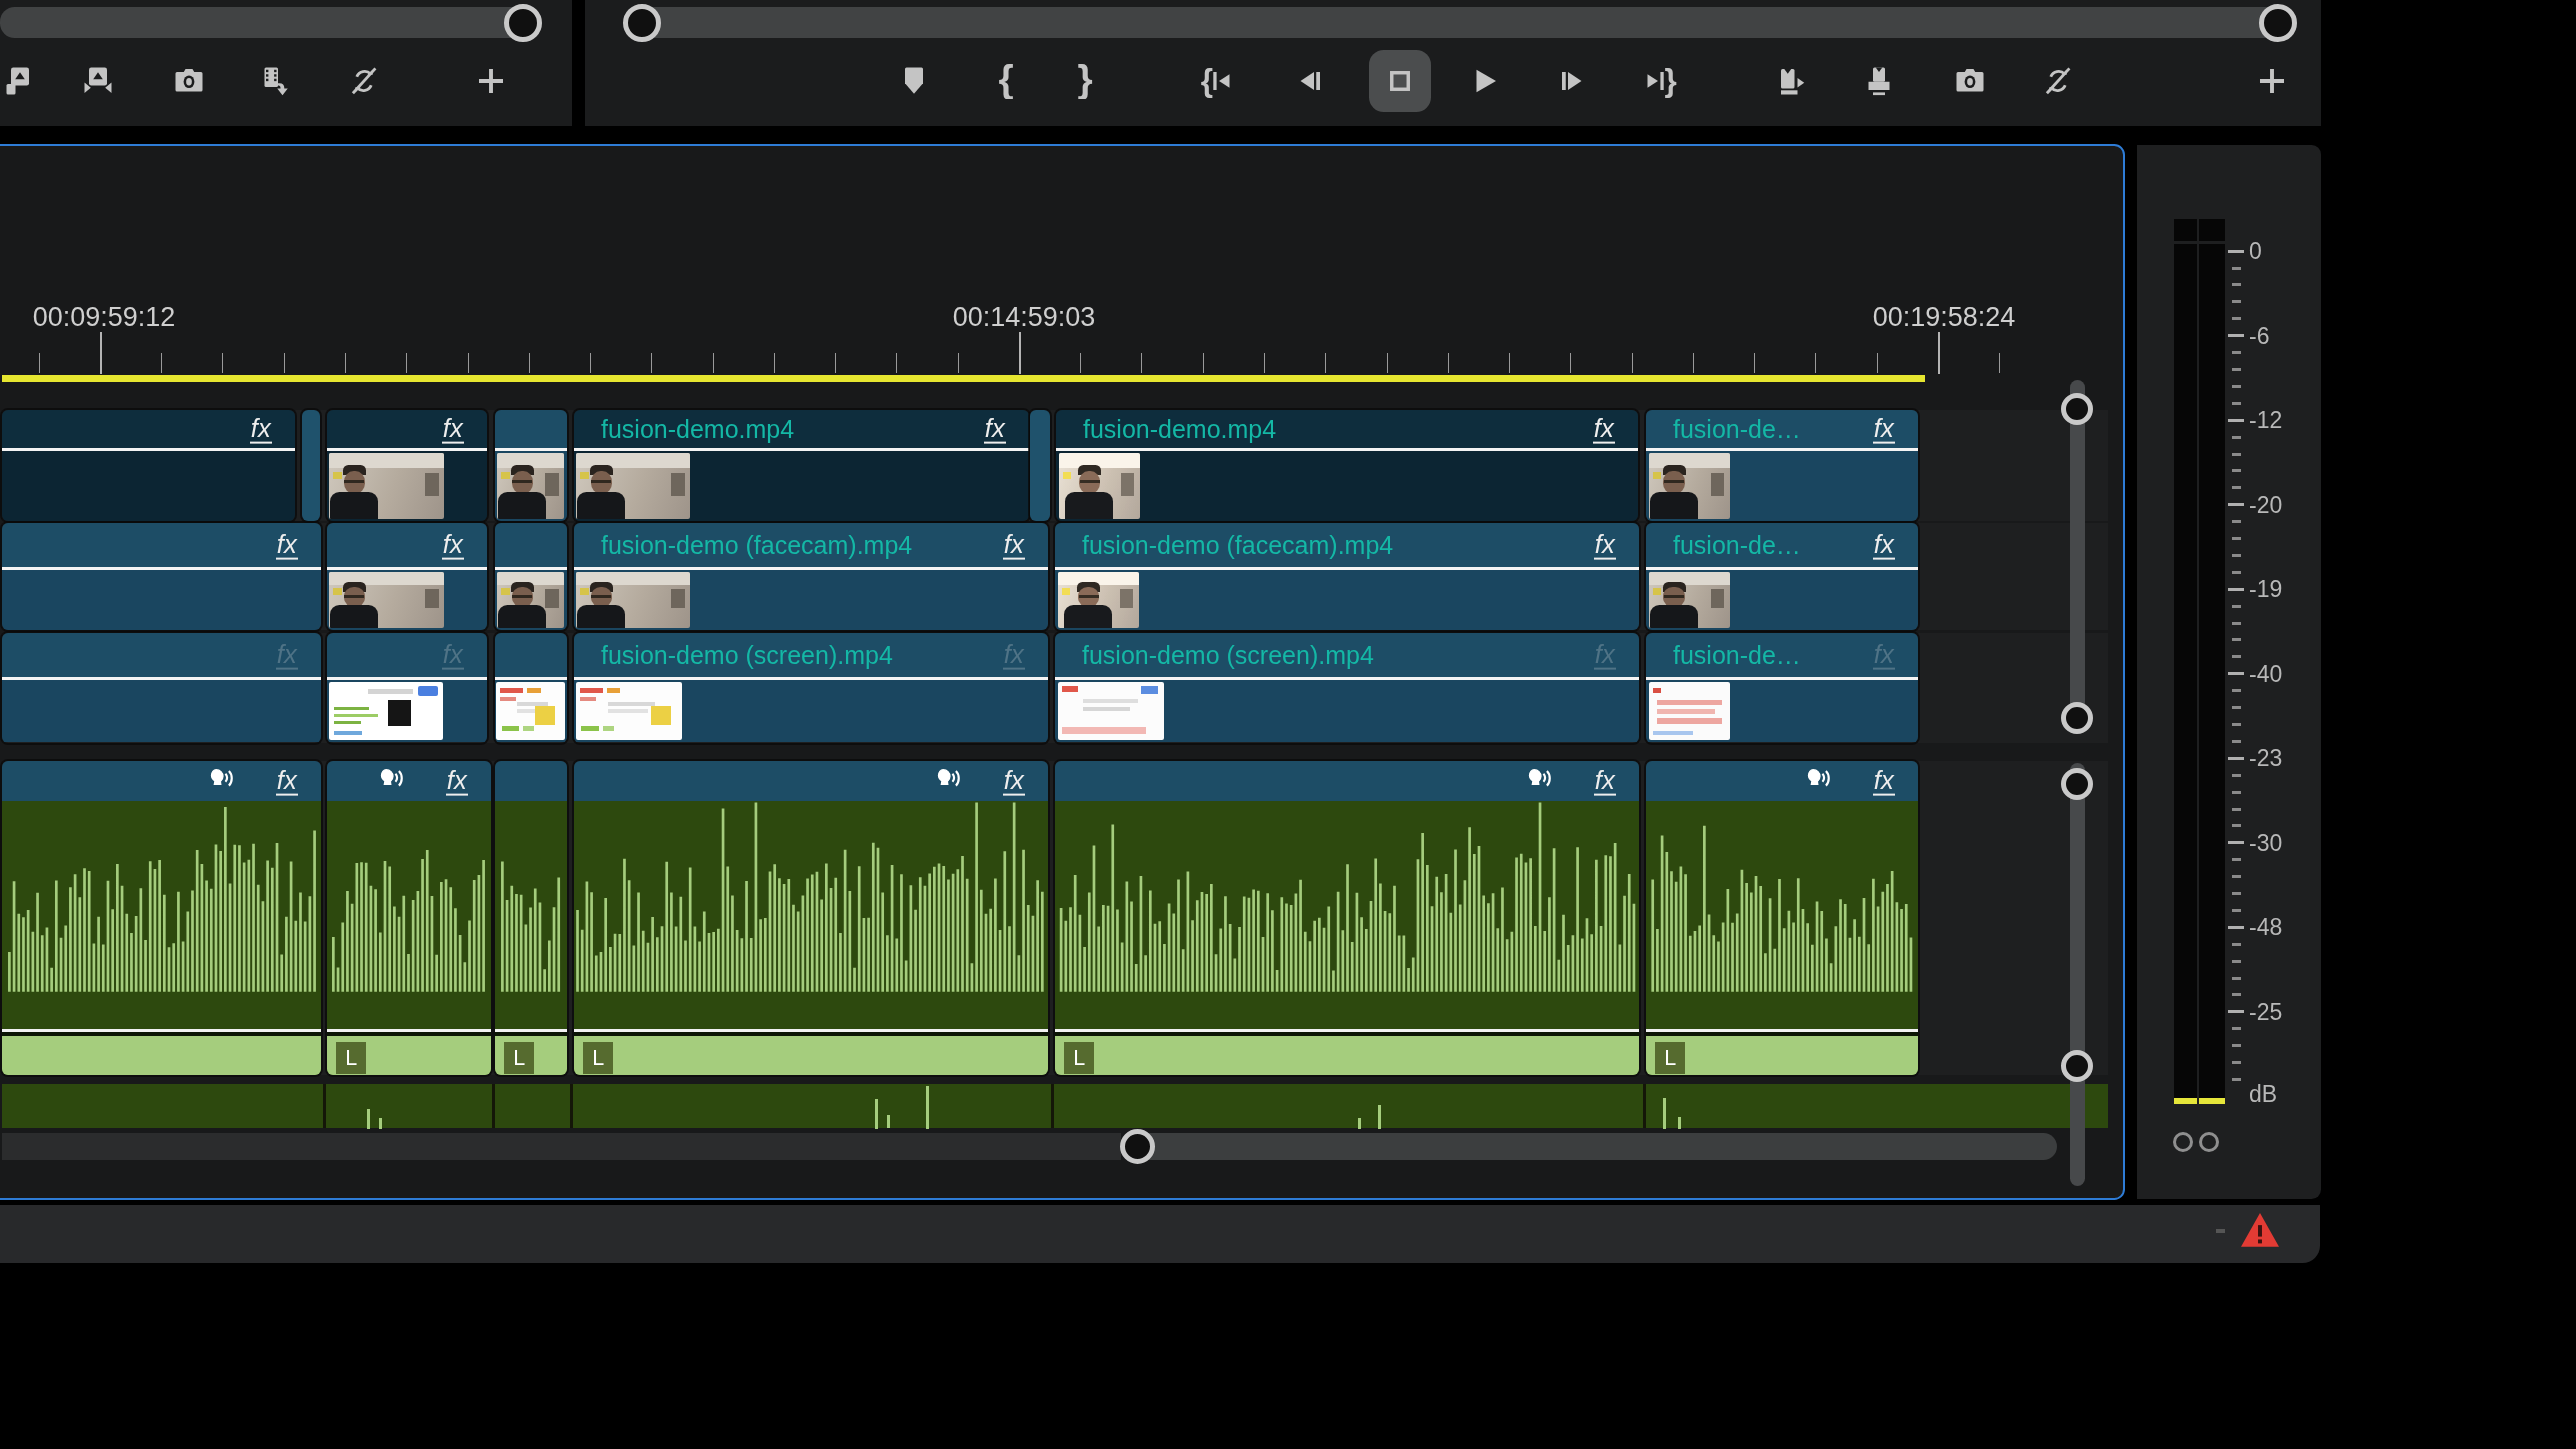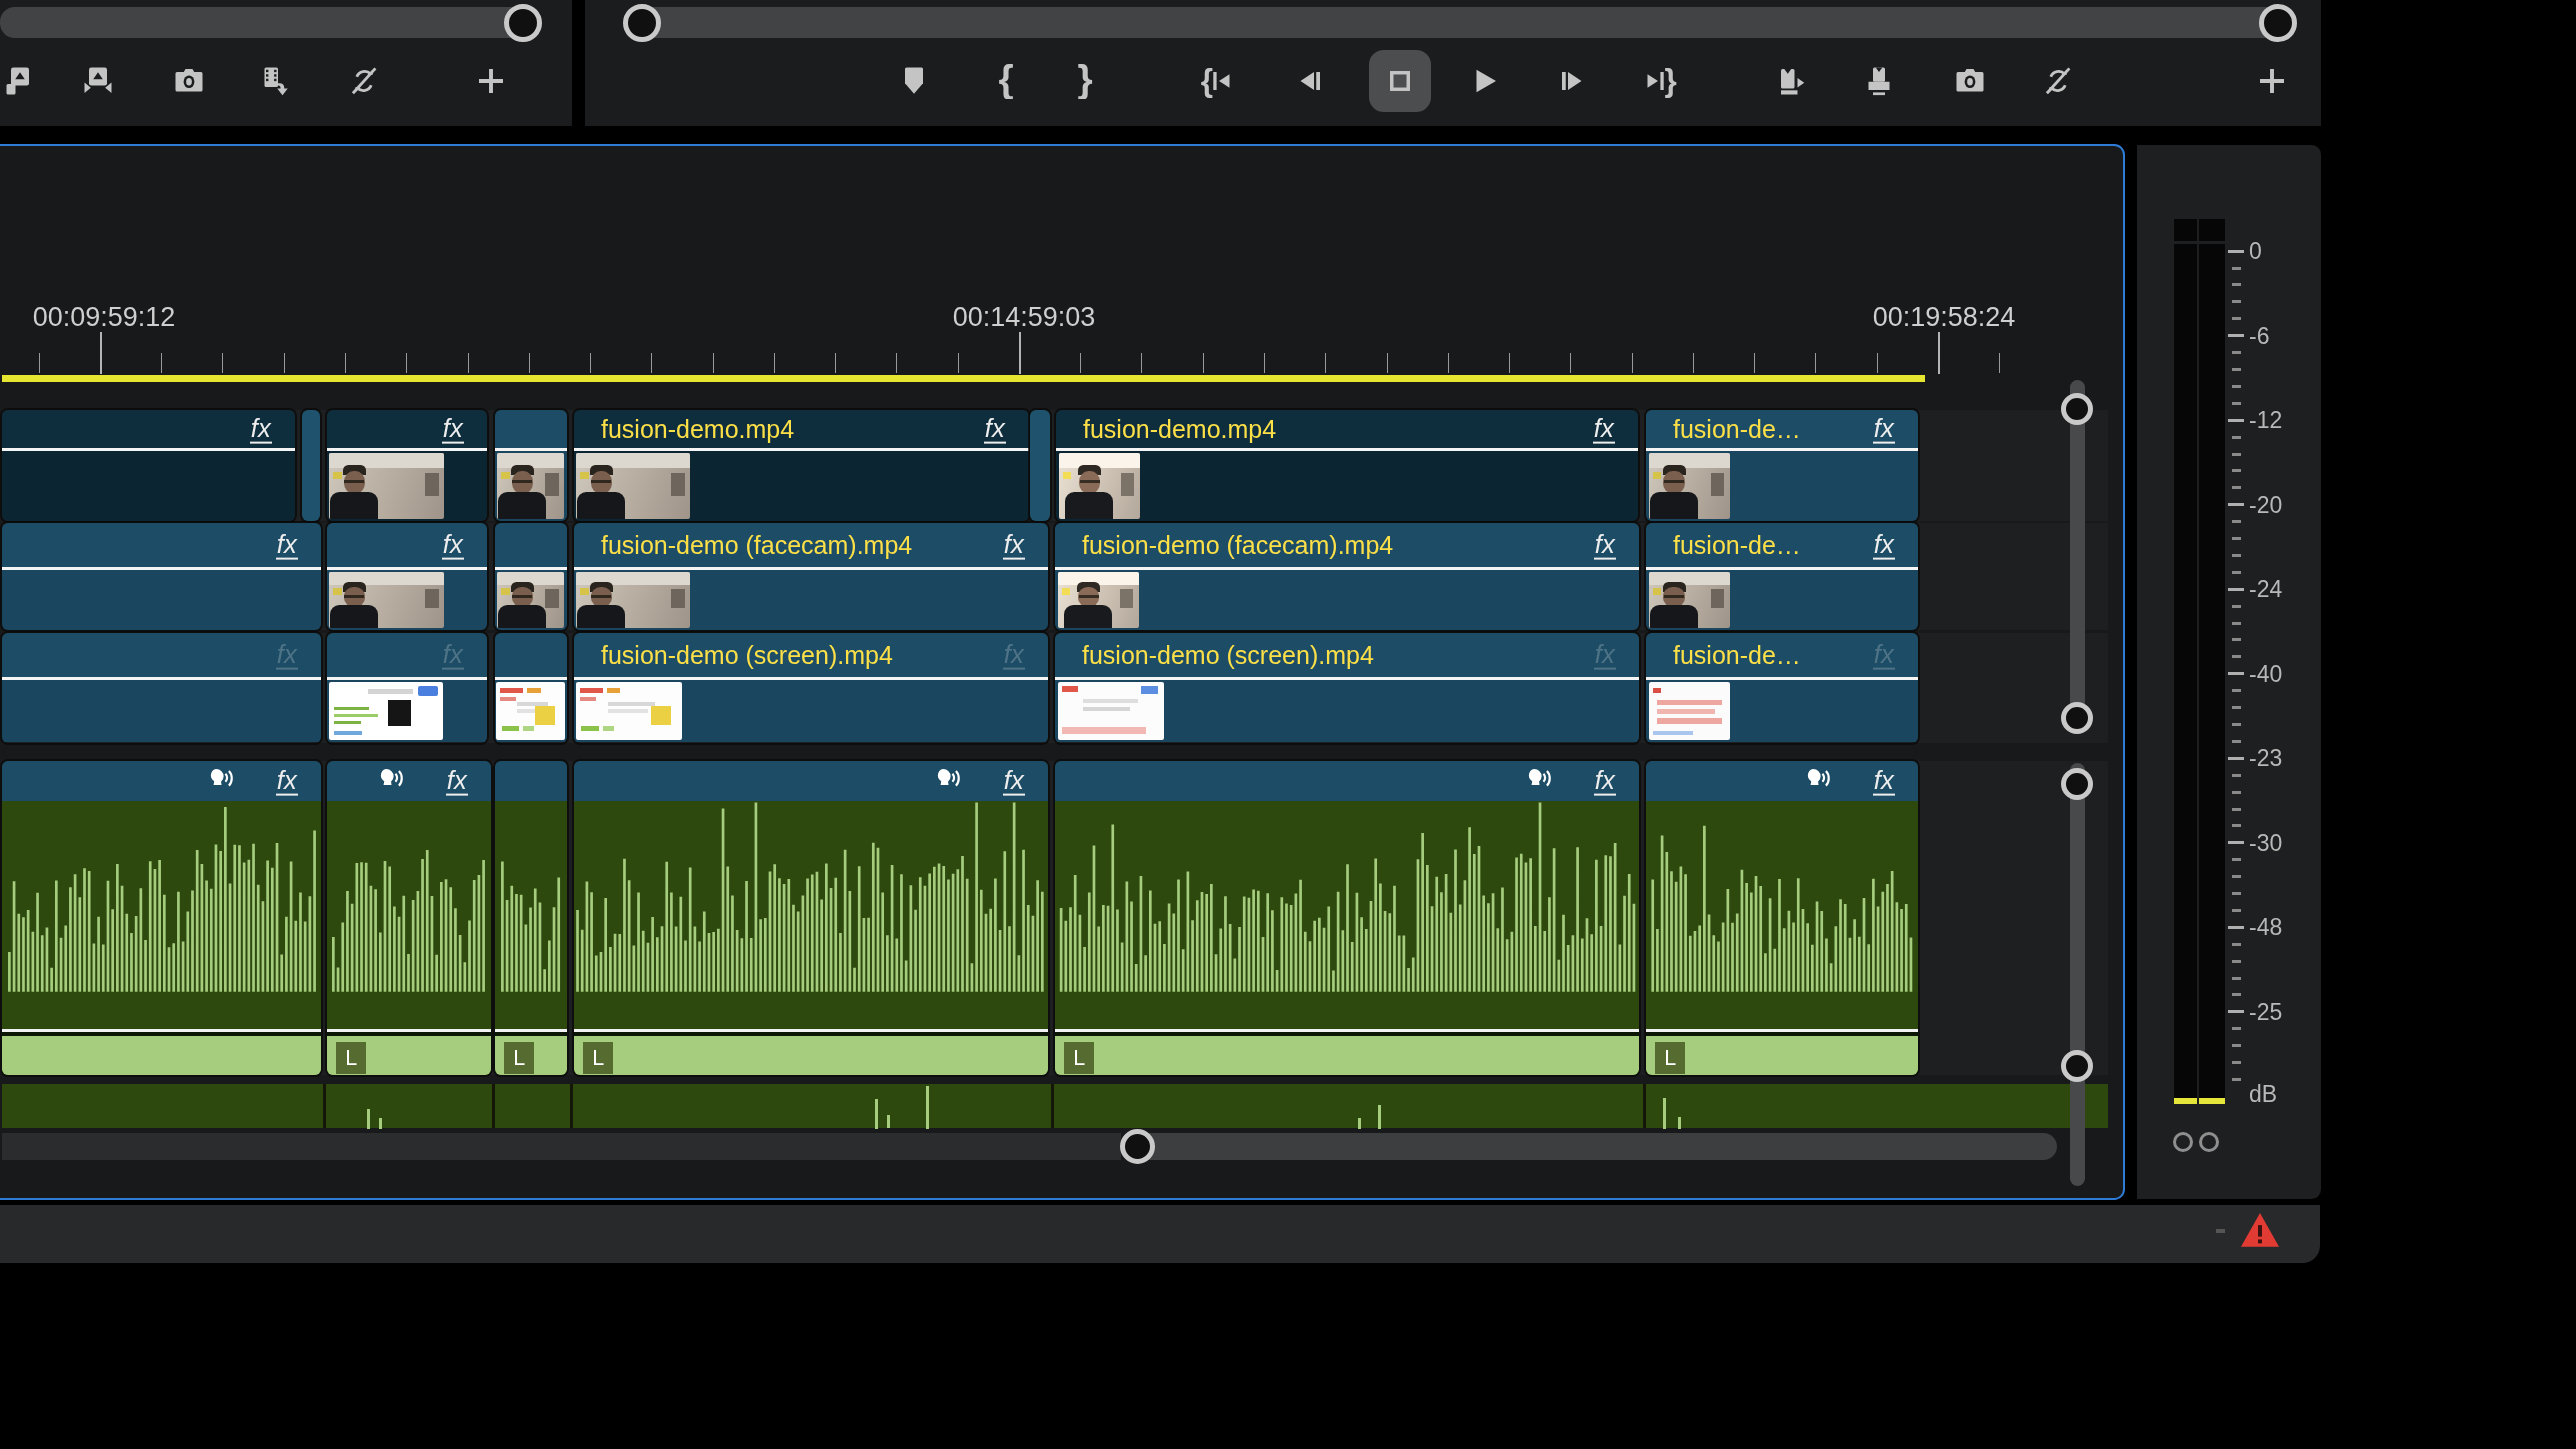--- a/index.html
+++ b/index.html
@@ -18,21 +18,21 @@
   .trackrow{position:absolute;left:0;width:2106px;background:#1e1f20;}
   .tc{position:absolute;top:303px;font-size:27px;color:#cfcfcf;transform:translateX(-50%);white-space:nowrap;}
   .tick{position:absolute;background:#9a9a9a;width:2px;}
   .clip{position:absolute;border-radius:6px;overflow:hidden;box-shadow:0 0 0 2px rgba(10,10,10,.75);}
   .clip .cbar{position:relative;width:100%;}
   .clip .cwl{width:100%;height:3.4px;background:#f4f4f4;}
   .clip .cbody{position:relative;width:100%;}
   .clip-dark .cbar{background:#0e2d3d;} .clip-dark .cbody{background:#0c2533;}
   .clip-teal .cbar{background:#1d4d66;} .clip-teal .cbody{background:#1a4660;}
   .sliver{position:absolute;background:#1f526c;border-radius:6px;box-shadow:0 0 0 2px rgba(10,10,10,.75);}
-  .clabel{position:absolute;left:27px;top:50%;transform:translateY(-50%);font-size:25px;color:#fde047;white-space:nowrap;}
+  .clabel{position:absolute;left:27px;top:50%;transform:translateY(-50%);font-size:25px;color:#14b8a6;white-space:nowrap;}
   .fxb{position:absolute;right:23px;top:50%;transform:translateY(-50%);
        font-size:25.5px;font-style:italic;color:#eeeeee;border-bottom:2.7px solid currentColor;line-height:1.05;padding:0 1.3px;}
   .fxb.dim{color:#4f7386;}
   .spk{position:absolute;right:86px;top:50%;transform:translateY(-50%);width:31px;height:31px;color:#fff;}
   .spk svg{width:31px;height:31px;fill:#fff;stroke:#fff;}
   .thumb{position:absolute;overflow:hidden;border-radius:2px;}
   .thumb>div{position:absolute;}
   .lbadge{position:absolute;width:29.5px;height:32px;background:#566b2f;color:#fff;
           display:flex;align-items:center;justify-content:center;font-size:21.5px;}
   
@@ -667,21 +667,21 @@
         <div class="mtick" style="left: 95px; top: 308px; width: 9.4px;"></div>
         <div class="mtick" style="left: 95px; top: 324px; width: 9.4px;"></div>
         <div class="mtick" style="left: 95px; top: 341px; width: 9.4px;"></div>
         <div class="mtick" style="left: 91px; top: 358px; width: 16px; background: rgb(176, 176, 176);"></div>
         <span class="mlabel" style="top: 360px;">-20</span>
         <div class="mtick" style="left: 95px; top: 375px; width: 9.4px;"></div>
         <div class="mtick" style="left: 95px; top: 392px; width: 9.4px;"></div>
         <div class="mtick" style="left: 95px; top: 409px; width: 9.4px;"></div>
         <div class="mtick" style="left: 95px; top: 426px; width: 9.4px;"></div>
         <div class="mtick" style="left: 91px; top: 443px; width: 16px; background: rgb(176, 176, 176);"></div>
-        <span class="mlabel" style="top: 444px;">-24</span>
+        <span class="mlabel" style="top: 444px;">-19</span>
         <div class="mtick" style="left: 95px; top: 460px; width: 9.4px;"></div>
         <div class="mtick" style="left: 95px; top: 477px; width: 9.4px;"></div>
         <div class="mtick" style="left: 95px; top: 493px; width: 9.4px;"></div>
         <div class="mtick" style="left: 95px; top: 510px; width: 9.4px;"></div>
         <div class="mtick" style="left: 91px; top: 527px; width: 16px; background: rgb(176, 176, 176);"></div>
         <span class="mlabel" style="top: 529px;">-40</span>
         <div class="mtick" style="left: 95px; top: 544px; width: 9.4px;"></div>
         <div class="mtick" style="left: 95px; top: 561px; width: 9.4px;"></div>
         <div class="mtick" style="left: 95px; top: 578px; width: 9.4px;"></div>
         <div class="mtick" style="left: 95px; top: 595px; width: 9.4px;"></div>

